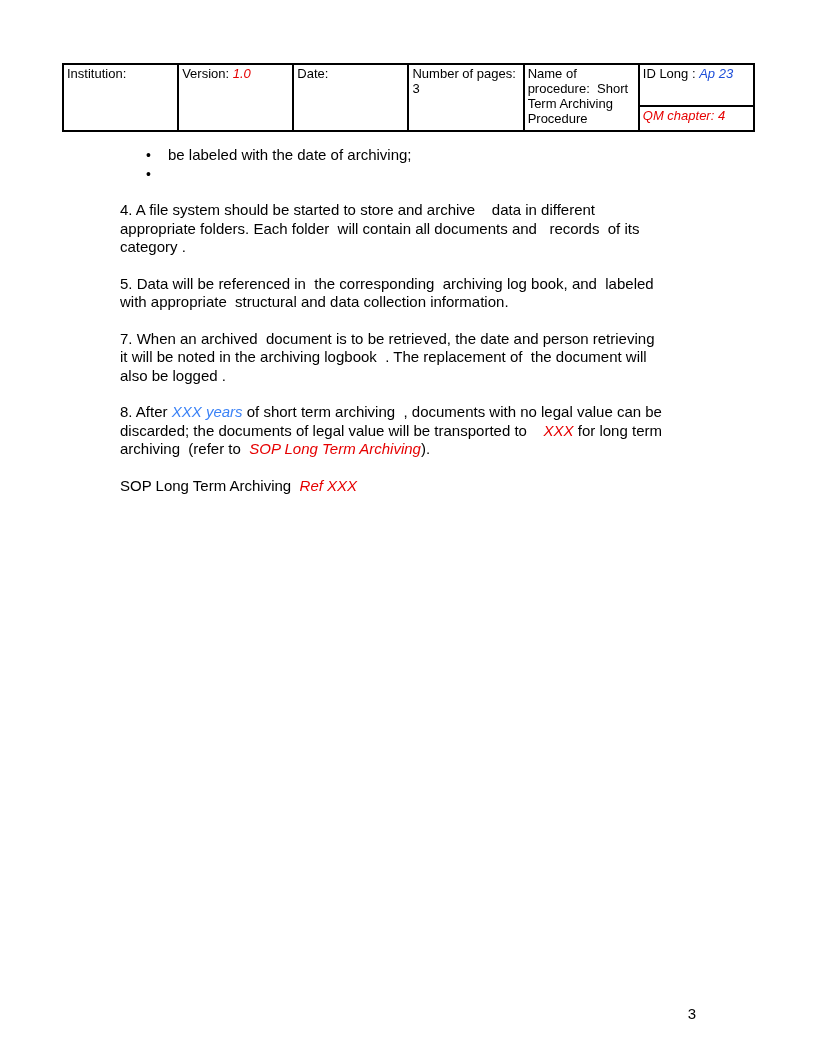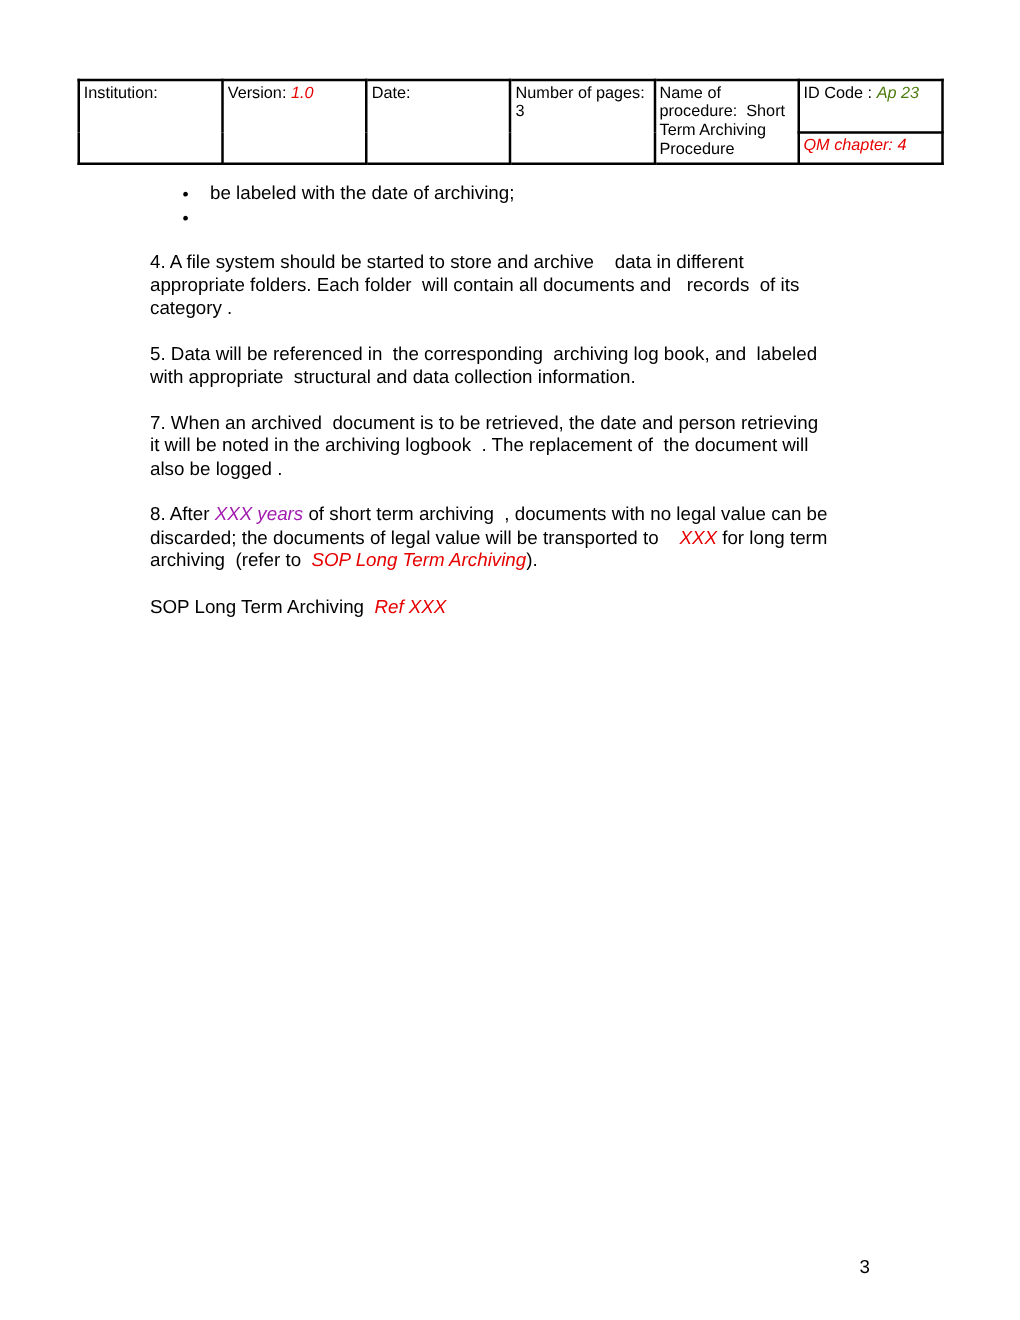--- a/index.html
+++ b/index.html
@@ -72,21 +72,21 @@
 <div class="page">
 
   <table class="header-table">
     <tbody>
         <tr class="row-top">
       <td rowspan="2"><span>Institution:</span></td>
       <td rowspan="2"><span>Version: </span><span class="red-italic red" style="color: rgb(230, 0, 0);">1.0</span></td>
       <td rowspan="2"><span>Date:</span></td>
       <td rowspan="2"><span>Number of pages: 3</span></td>
       <td rowspan="2"><span>Name of procedure:  Short Term Archiving Procedure</span></td>
-      <td><span>ID Code : </span><span class="red-italic red" style="color: #4d7c0f;">Ap 23</span></td>
+      <td><span>ID Long : </span><span class="red-italic red" style="color: #1d4ed8;">Ap 23</span></td>
     </tr>
     <tr class="row-bottom">
       <td><span class="red-italic red" style="color: rgb(230, 0, 0);">QM chapter: 4</span></td>
     </tr>
   </tbody>
     </table>
 
   <div class="content">
 
     <div class="bullet-list">
@@ -101,21 +101,21 @@
 
     <p>4. A file system should be started to store and archive    data in different
 appropriate folders. Each folder  will contain all documents and   records  of its
 category .</p>
     <p>5. Data will be referenced in  the corresponding  archiving log book, and  labeled
 with appropriate  structural and data collection information.</p>
     <p>7. When an archived  document is to be retrieved, the date and person retrieving
 it will be noted in the archiving logbook  . The replacement of  the document will
 also be logged .</p>
 
-    <p><span>8. After </span><span class="red-italic red" style="color: #a21caf; text-align: center;">XXX years</span><span> of short term archiving  , documents with no legal value can be
+    <p><span>8. After </span><span class="red-italic red" style="color: #3b82f6; text-align: center;">XXX years</span><span> of short term archiving  , documents with no legal value can be
 discarded; the documents of legal value will be transported to    </span><span class="red-italic red" style="color: rgb(230, 0, 0);">XXX</span><span> for long term
 archiving  (refer to  </span><span class="red-italic red" style="color: rgb(230, 0, 0);">SOP Long Term Archiving</span><span>).</span></p>
 
     <p class="related-line"><span>SOP Long Term Archiving  </span><span class="red-italic red" style="color: rgb(230, 0, 0);">Ref XXX</span></p>
 
   </div>
 
   <div class="page-number">3</div>
 
 </div>

